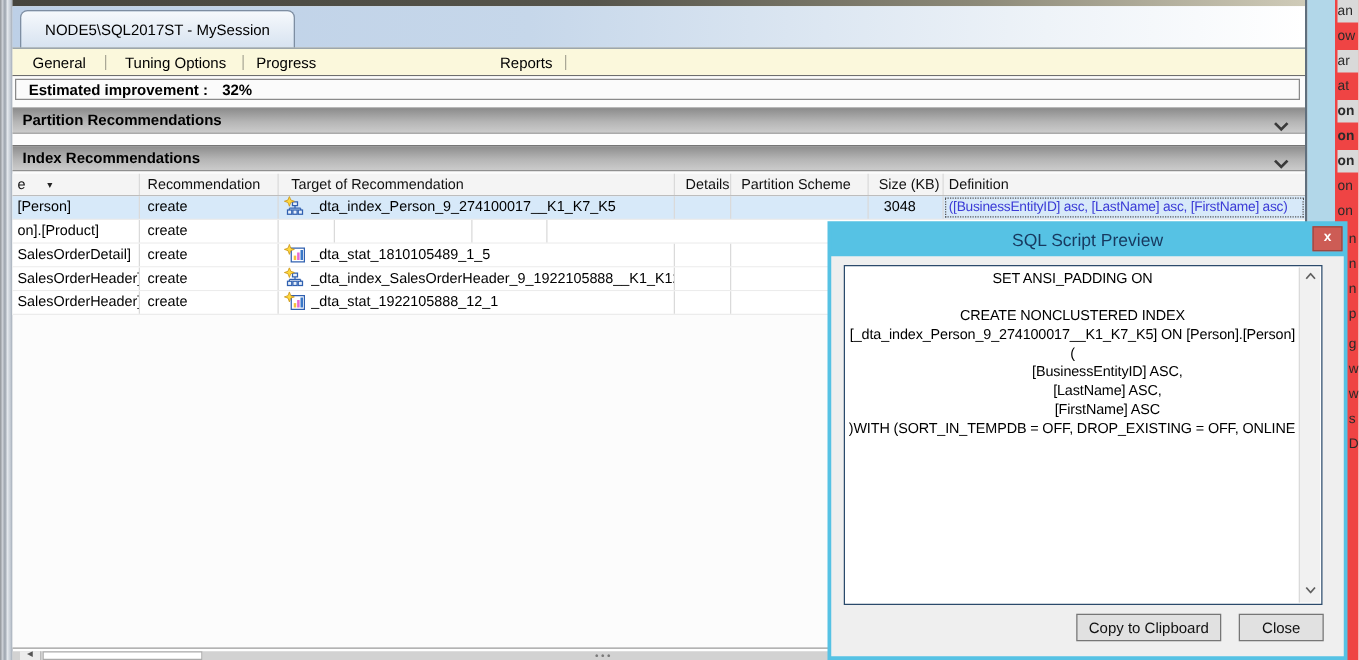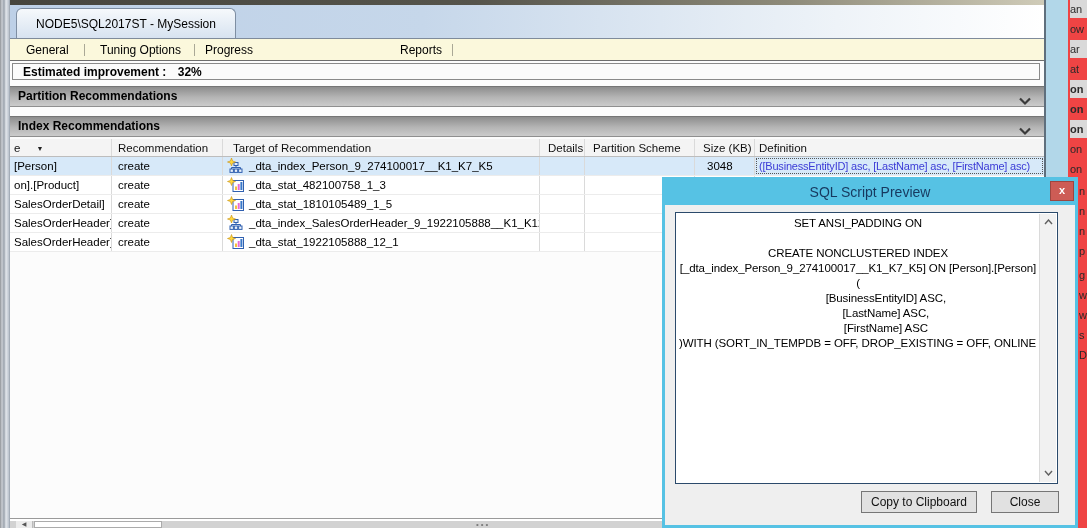--- a/index.html
+++ b/index.html
@@ -36,21 +36,21 @@
     font-weight:bold;font-size:12px;line-height:19px;padding-left:8px;cursor:default;}
   .sec-bar .chev{position:absolute;right:12px;top:6px;}
   
   .thead{position:absolute;left:0;top:78px;width:1034px;height:18px;background:#f4f4f4;
     border-bottom:1px solid #bdbdbd;box-sizing:border-box;display:flex;}
   .trow{position:absolute;left:0;width:1034px;height:19px;display:flex;background:#ffffff;
     border-bottom:1px solid #ececec;box-sizing:border-box;}
   .trow.sel{background:#d7e9f9;}
   .c{border-right:1px solid #dadada;box-sizing:border-box;overflow:hidden;white-space:nowrap;
      line-height:18px;padding-left:4px;}
-  .c1{width:102px;}.c2{width:111px;padding-left:6px;}.c3{width:317px;}.c4{width:45px;padding-left:8px;}
+  .c1{width:102px;}.c2{width:111px;padding-left:6px;}.c3{width:317px;}.c4{width:45px;padding-left:8px;text-align:center;}
   .c5{width:110px;padding-left:8px;}.c6{width:60px;padding-left:12px;}.c7{width:289px;border-right:none;padding-left:4px;}
   .hcell{font-size:11.5px;color:#111;}
   .sortarrow{font-size:7px;color:#222;vertical-align:1px;margin-left:14px;}
   .c1.hcell .sortarrow{margin-left:16px;}
   .def-cell{outline:1px dotted #555;outline-offset:-2px;}
   .def-link{color:#3b3bd6;font-size:11px;letter-spacing:-0.2px;cursor:pointer;}
   .row-icon{position:relative;width:18px;height:16px;display:inline-block;vertical-align:-4px;margin-right:4px;}
   .row-icon svg{display:none;position:absolute;left:0;top:0;}
   .row-icon[data-icon="index"] .ic-index{display:block;}
   .row-icon[data-icon="stat"] .ic-stat{display:block;}
@@ -165,32 +165,20 @@
       </div>
       <div class="c c4"></div>
       <div class="c c5"></div>
       <div class="c c6">3048</div>
       <div class="c c7 def-cell"><a class="def-link">([BusinessEntityID] asc, [LastName] asc, [FirstName] asc)</a></div>
     </div>
 
     <div class="trow" style="top:115px">
       <div class="c c1">on].[Product]</div>
       <div class="c c2">create</div>
-      <div class="c c3">
-        <span class="row-icon" data-icon="stat">
-          
-          <svg class="ic-stat" width="18" height="16">
-              <rect x="6" y="3.5" width="10.5" height="11" fill="#ffffff" stroke="#3060b0"></rect>
-              <rect x="8" y="9.5" width="2" height="3.5" fill="#f5c03a"></rect>
-              <rect x="10.7" y="7" width="2" height="6" fill="#e86ad0"></rect>
-              <rect x="13.4" y="5" width="2" height="8" fill="#3a78c8"></rect>
-              <polygon points="4.5,0.5 5.6,3.5 8.5,4.5 5.6,5.5 4.5,8.5 3.4,5.5 0.5,4.5 3.4,3.5" fill="#ffd83c" stroke="#c89010" stroke-width="0.6"></polygon>
-            </svg>
-        </span><span>_dta_stat_482100758_1_3</span>
-      </div>
       <div class="c c4"></div>
       <div class="c c5"></div>
       <div class="c c6"></div>
       <div class="c c7"></div>
     </div>
 
     <div class="trow" style="top:134px">
       <div class="c c1">SalesOrderDetail]</div>
       <div class="c c2">create</div>
       <div class="c c3">

